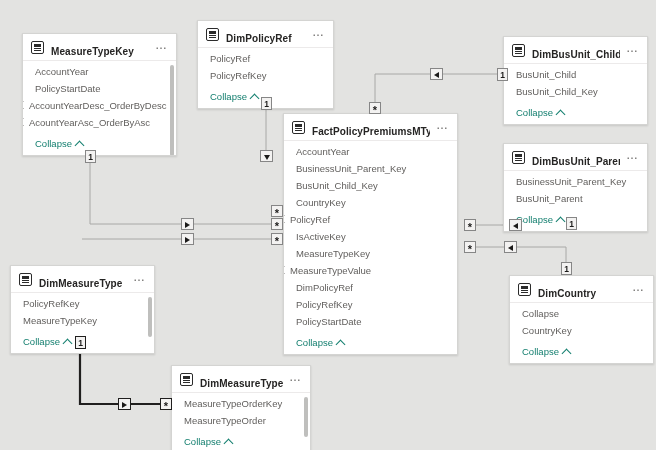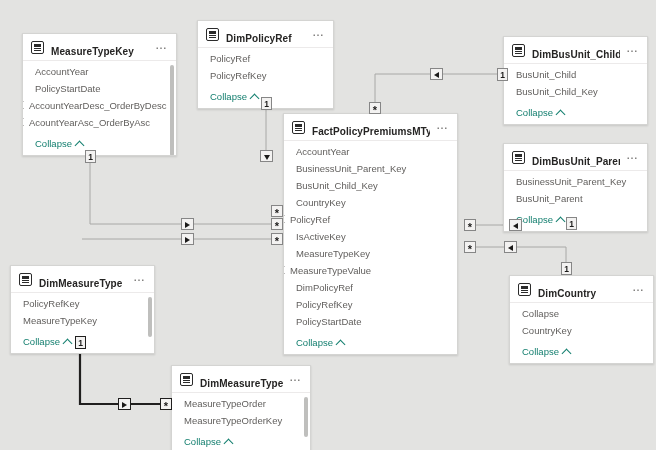--- a/index.html
+++ b/index.html
@@ -390,25 +390,25 @@
       </div>
       <div class="card" style="left: 171px; top: 365px; width: 140px;">
         <div class="card-head">
           <span class="tbl-icon"></span>
           <span class="card-title">DimMeasureTypeOrder</span>
           <span class="ellipsis-btn">…</span>
         </div>
         <div class="card-body">
           <div class="field nosig">
             <span class="sigma"></span>
+            <span class="fname">MeasureTypeOrderKey</span>
+          </div>
+          <div class="field nosig">
+            <span class="sigma"></span>
             <span class="fname">MeasureTypeOrder</span>
-          </div>
-          <div class="field nosig">
-            <span class="sigma"></span>
-            <span class="fname">MeasureTypeOrderKey</span>
           </div>
           <div class="collapse">
             <span>Collapse</span>
             <span class="chev"></span>
           </div>
           <div class="scroll" style="height: 40px;"></div>
         </div>
       </div>
     </div>
   <div id="badges-layer">

